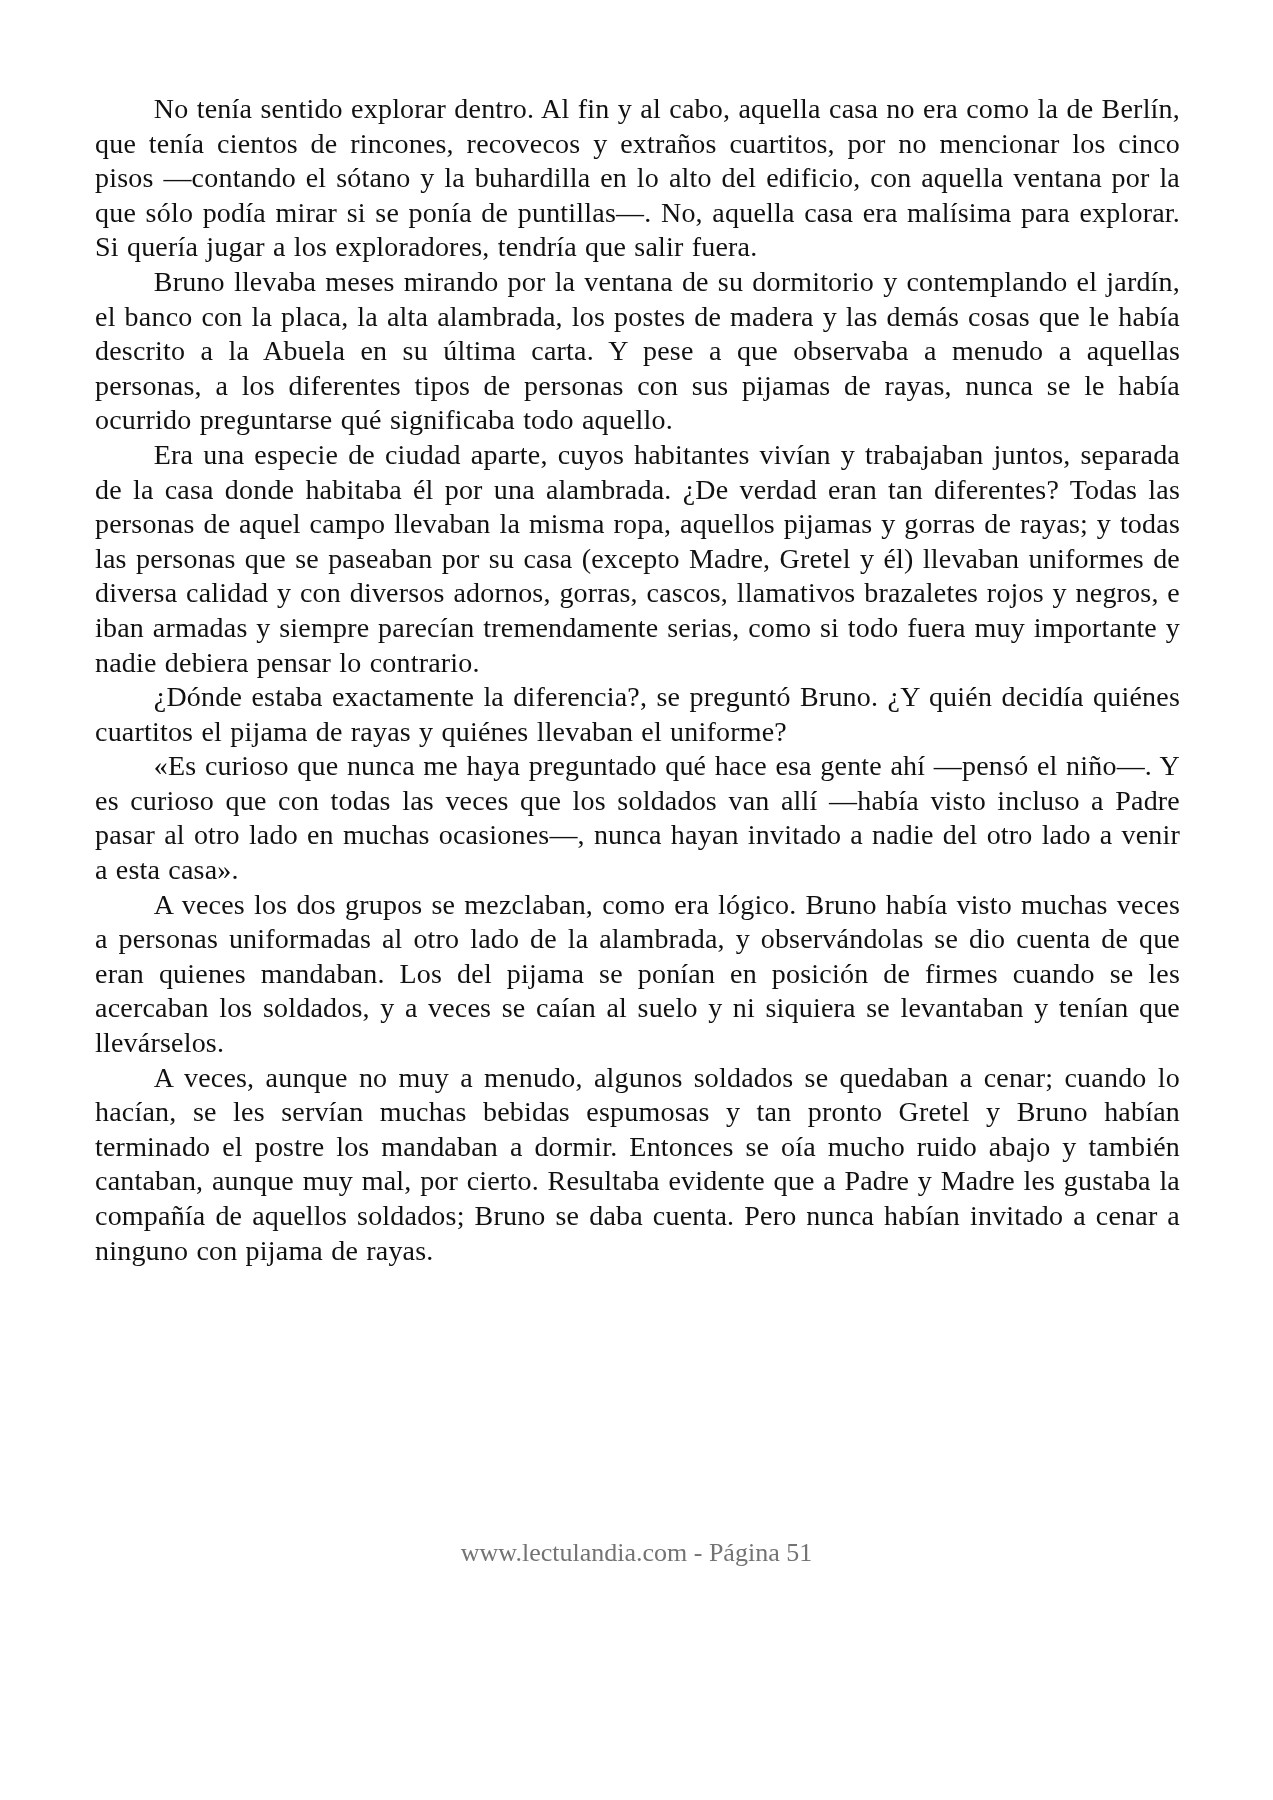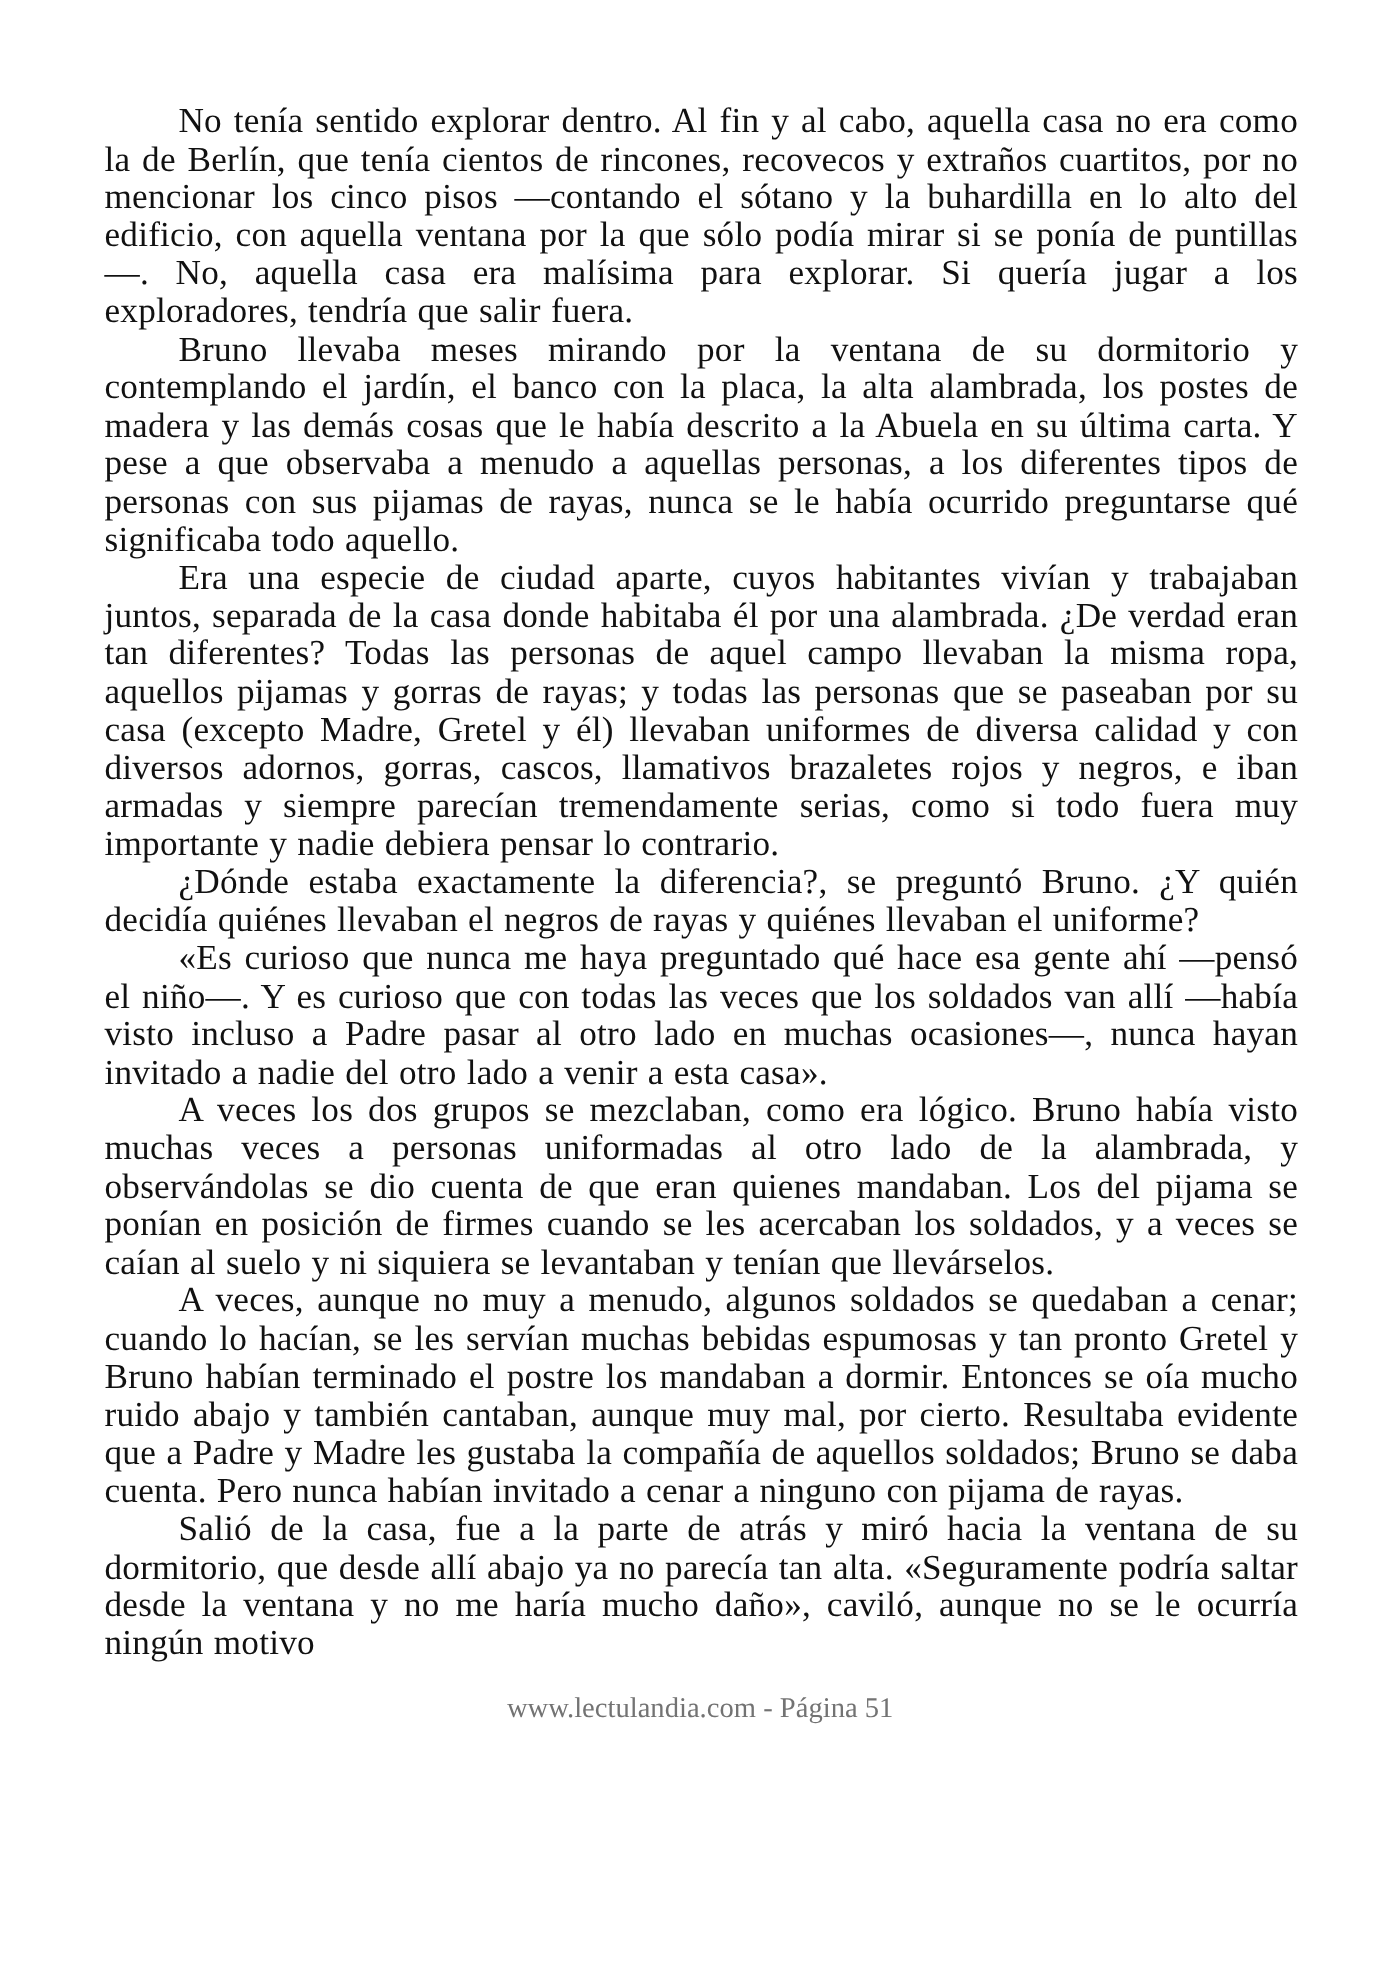--- a/index.html
+++ b/index.html
@@ -18,21 +18,21 @@
     box-sizing: border-box;
   }
   .text-block {
     position: absolute;
     top: 92px;
     left: 95px;
     width: 1085px;
   }
   .text-block p {
     margin: 0;
-    font-size: 32px;
+    font-size: 28px;
     line-height: 34.6px;
     text-align: justify;
     text-indent: 2.1em;
     letter-spacing: 0.2px;
     word-spacing: 1px;
   }
   .page-footer {
     position: absolute;
     top: 1538px;
     left: 0;
@@ -43,20 +43,19 @@
   }
 </style>
 </head>
 <body>
 
 <div class="page">
   <div class="text-block">
     <p>No tenía sentido explorar dentro. Al fin y al cabo, aquella casa no era como la de Berlín, que tenía cientos de rincones, recovecos y extraños cuartitos, por no mencionar los cinco pisos —contando el sótano y la buhardilla en lo alto del edificio, con aquella ventana por la que sólo podía mirar si se ponía de puntillas—. No, aquella casa era malísima para explorar. Si quería jugar a los exploradores, tendría que salir fuera.</p>
     <p>Bruno llevaba meses mirando por la ventana de su dormitorio y contemplando el jardín, el banco con la placa, la alta alambrada, los postes de madera y las demás cosas que le había descrito a la Abuela en su última carta. Y pese a que observaba a menudo a aquellas personas, a los diferentes tipos de personas con sus pijamas de rayas, nunca se le había ocurrido preguntarse qué significaba todo aquello.</p>
     <p>Era una especie de ciudad aparte, cuyos habitantes vivían y trabajaban juntos, separada de la casa donde habitaba él por una alambrada. ¿De verdad eran tan diferentes? Todas las personas de aquel campo llevaban la misma ropa, aquellos pijamas y gorras de rayas; y todas las personas que se paseaban por su casa (excepto Madre, Gretel y él) llevaban uniformes de diversa calidad y con diversos adornos, gorras, cascos, llamativos brazaletes rojos y negros, e iban armadas y siempre parecían tremendamente serias, como si todo fuera muy importante y nadie debiera pensar lo contrario.</p>
-    <p>¿Dónde estaba exactamente la diferencia?, se preguntó Bruno. ¿Y quién decidía quiénes llevaban el negros de rayas y quiénes llevaban el uniforme?</p>
+    <p>¿Dónde estaba exactamente la diferencia?, se preguntó Bruno. ¿Y quién decidía quiénes cuartitos el pijama de rayas y quiénes llevaban el uniforme?</p>
     <p>«Es curioso que nunca me haya preguntado qué hace esa gente ahí —pensó el niño—. Y es curioso que con todas las veces que los soldados van allí —había visto incluso a Padre pasar al otro lado en muchas ocasiones—, nunca hayan invitado a nadie del otro lado a venir a esta casa».</p>
     <p>A veces los dos grupos se mezclaban, como era lógico. Bruno había visto muchas veces a personas uniformadas al otro lado de la alambrada, y observándolas se dio cuenta de que eran quienes mandaban. Los del pijama se ponían en posición de firmes cuando se les acercaban los soldados, y a veces se caían al suelo y ni siquiera se levantaban y tenían que llevárselos.</p>
     <p>A veces, aunque no muy a menudo, algunos soldados se quedaban a cenar; cuando lo hacían, se les servían muchas bebidas espumosas y tan pronto Gretel y Bruno habían terminado el postre los mandaban a dormir. Entonces se oía mucho ruido abajo y también cantaban, aunque muy mal, por cierto. Resultaba evidente que a Padre y Madre les gustaba la compañía de aquellos soldados; Bruno se daba cuenta. Pero nunca habían invitado a cenar a ninguno con pijama de rayas.</p>
-    <p>Salió de la casa, fue a la parte de atrás y miró hacia la ventana de su dormitorio, que desde allí abajo ya no parecía tan alta. «Seguramente podría saltar desde la ventana y no me haría mucho daño», caviló, aunque no se le ocurría ningún motivo</p>
   </div>
   <div class="page-footer">www.lectulandia.com - Página 51</div>
 </div>
 
 </body></html>

